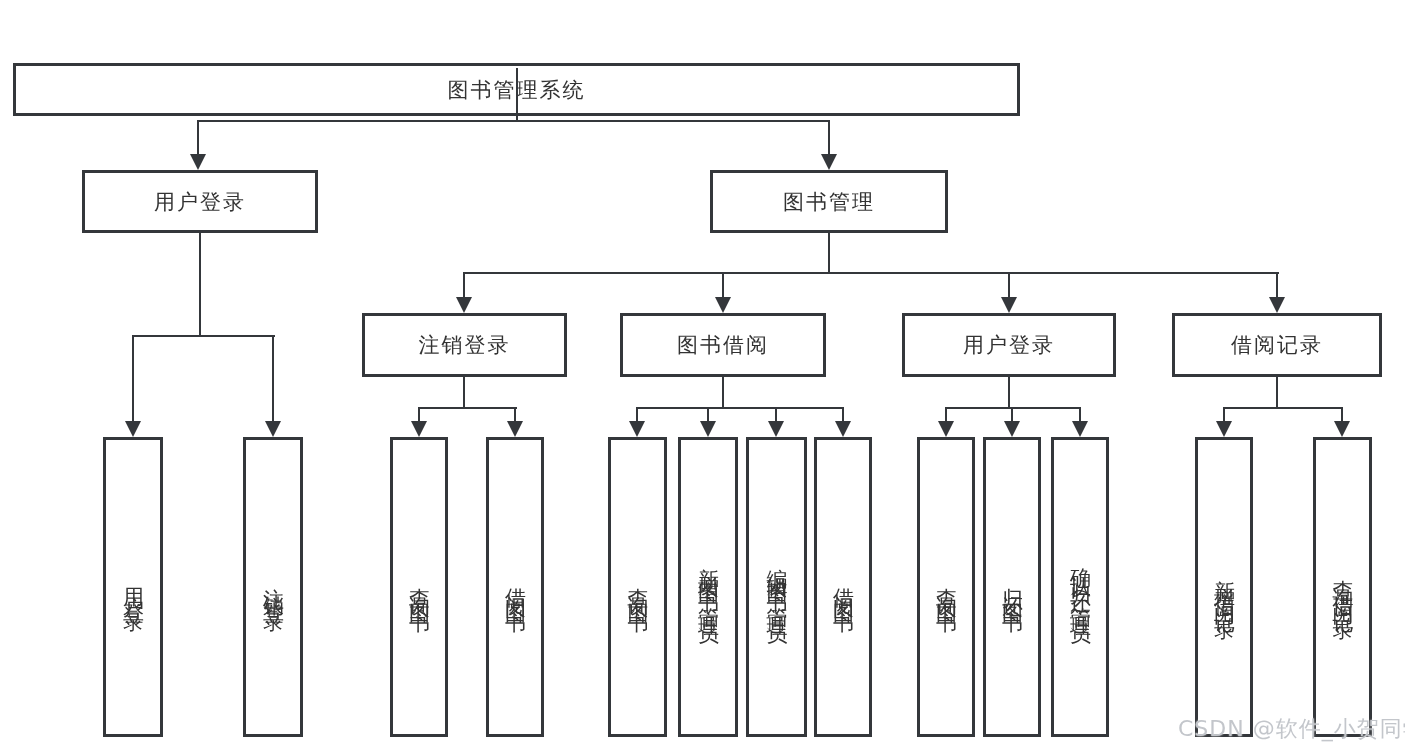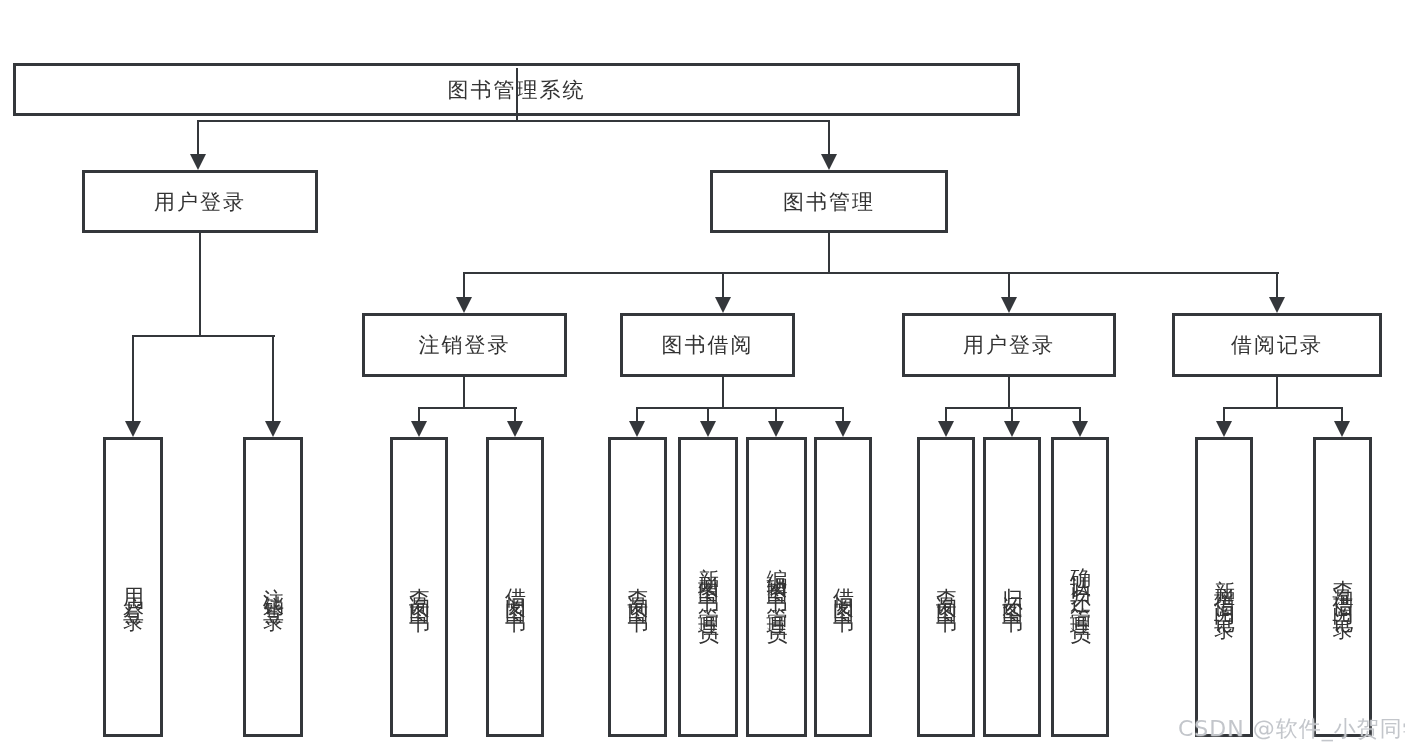--- a/index.html
+++ b/index.html
@@ -85,21 +85,21 @@
   <div class="vline" style="left:463px; top:272px; height:25px;"></div>
   <div class="arr" style="left:456px; top:297px;"></div>
   <div class="vline" style="left:722px; top:272px; height:25px;"></div>
   <div class="arr" style="left:715px; top:297px;"></div>
   <div class="vline" style="left:1008px; top:272px; height:25px;"></div>
   <div class="arr" style="left:1001px; top:297px;"></div>
   <div class="vline" style="left:1276px; top:272px; height:25px;"></div>
   <div class="arr" style="left:1269px; top:297px;"></div>
 
   <div class="box" style="left:362px; top:313px; width:205px; height:64px;">注销登录</div>
-  <div class="box" style="left:620px; top:313px; width:175px; height:64px;text-align:center;">图书借阅</div>
+  <div class="box" style="left:620px; top:313px; width:206px; height:64px;text-align:center;">图书借阅</div>
   <div class="box" style="left:902px; top:313px; width:214px; height:64px;">用户登录</div>
   <div class="box" style="left:1172px; top:313px; width:210px; height:64px;">借阅记录</div>
 
   <div class="vline" style="left:463px; top:377px; height:30px;"></div>
   <div class="hline" style="left:418px; top:407px; width:99px;"></div>
   <div class="vline" style="left:418px; top:407px; height:14px;"></div>
   <div class="arr" style="left:411px; top:421px;"></div>
   <div class="vline" style="left:514px; top:407px; height:14px;"></div>
   <div class="arr" style="left:507px; top:421px;"></div>
 

